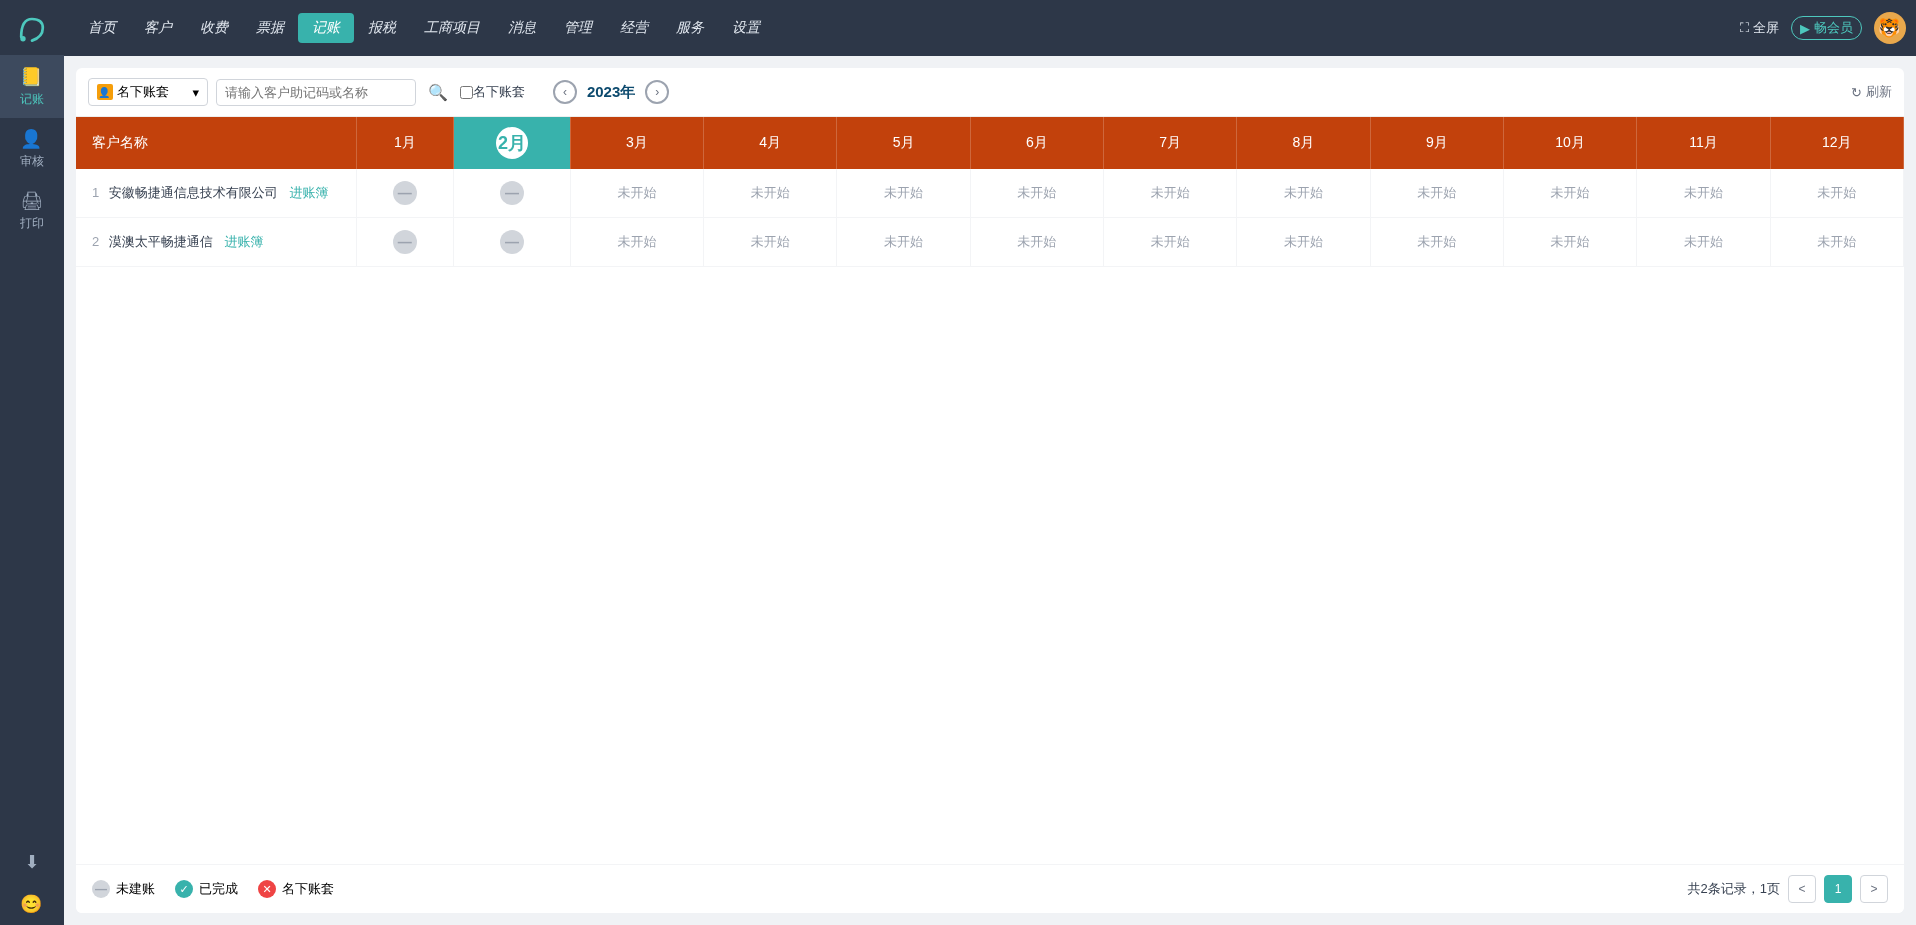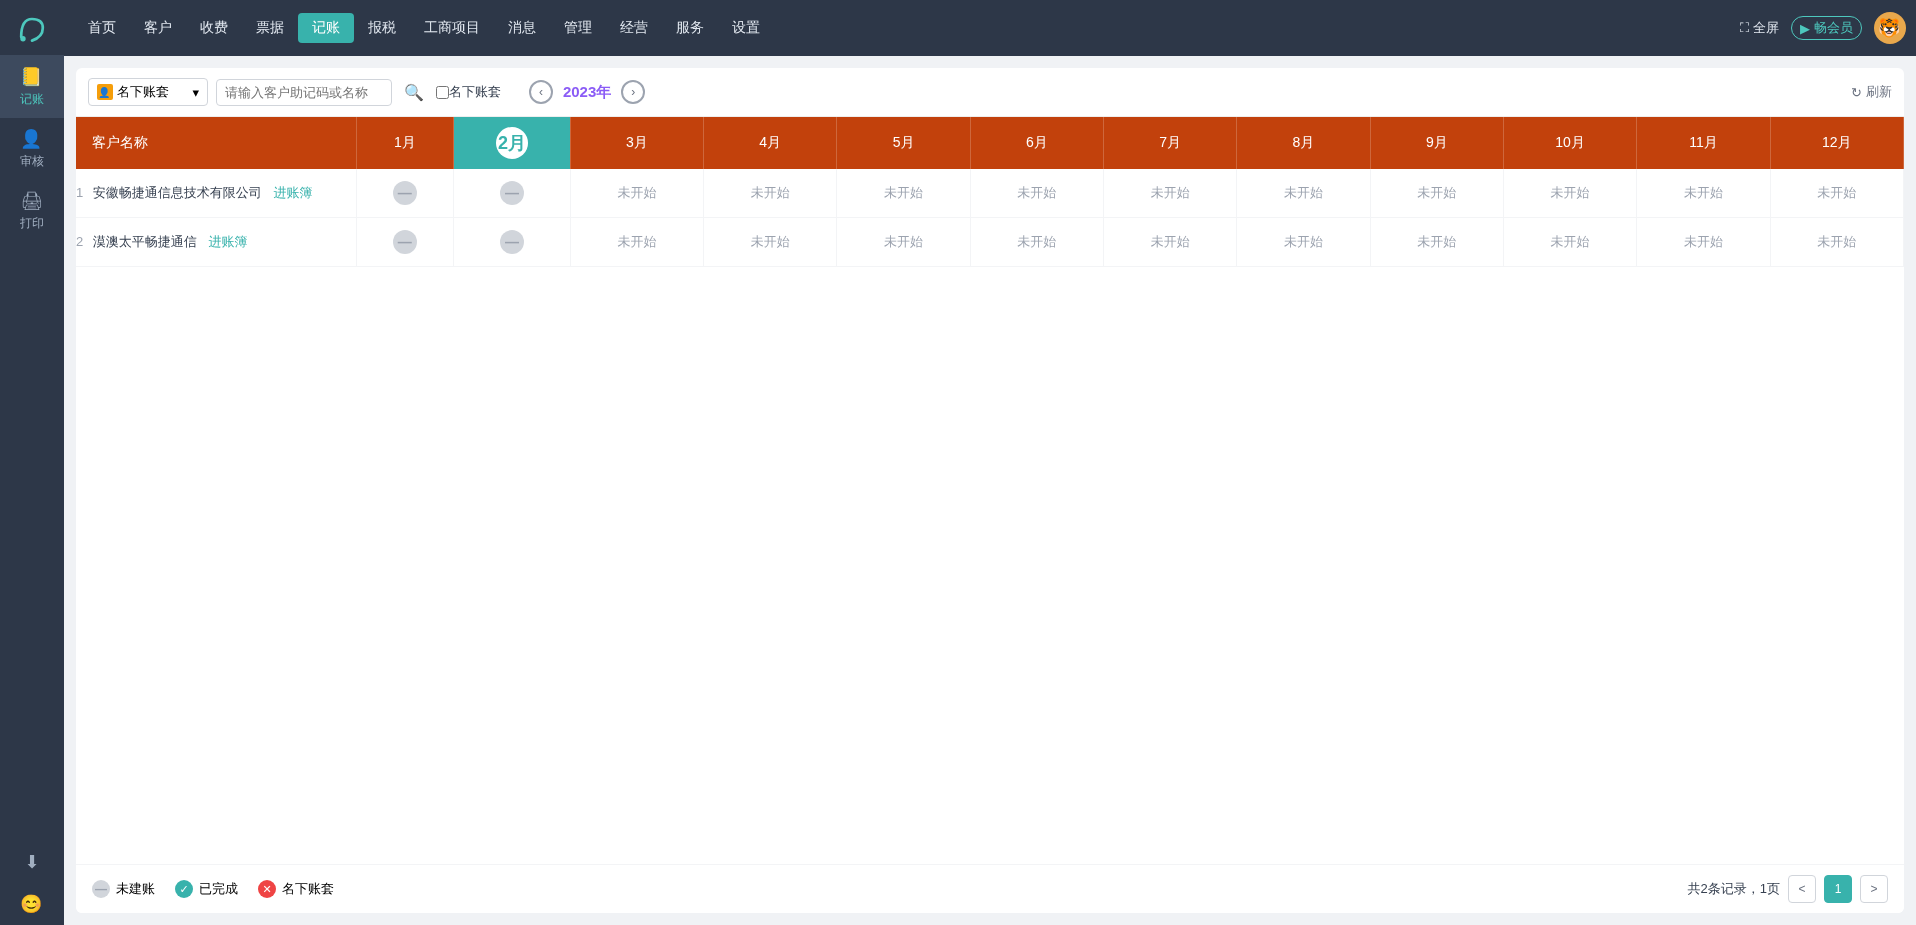--- a/index.html
+++ b/index.html
@@ -61,20 +61,21 @@
       flex-shrink: 0;
       color: #e2e8f0;
     }
     .topnav-item {
       padding: 6px 14px;
       cursor: pointer;
       font-size: 14px;
       border-radius: 4px;
       color: #e2e8f0;
       white-space: nowrap;
+      font-style: italic;
     }
     .topnav-item.active {
       background: #38b2ac;
       color: #fff;
     }
     .topnav-right {
       margin-left: auto;
       display: flex;
       align-items: center;
       gap: 12px;
@@ -154,21 +155,21 @@
       justify-content: center;
       color: #fff;
       font-size: 10px;
       flex-shrink: 0;
     }
     .search-input {
       border: 1px solid #d1d5db;
       border-radius: 4px;
       padding: 5px 8px;
       font-size: 13px;
-      width: 176px;
+      width: 200px;
       outline: none;
     }
     .search-btn {
       border: none;
       background: none;
       cursor: pointer;
       color: #6b7280;
       font-size: 16px;
       padding: 4px;
     }
@@ -194,21 +195,21 @@
       cursor: pointer;
       display: flex;
       align-items: center;
       justify-content: center;
       font-size: 12px;
       color: #6b7280;
     }
     .year-text {
       font-size: 15px;
       font-weight: bold;
-      color: #8b5cf6;
+      color: #0c4a6e;
     }
     .refresh-btn {
       margin-left: auto;
       display: flex;
       align-items: center;
       gap: 4px;
       cursor: pointer;
       color: #6b7280;
       font-size: 13px;
     }
@@ -257,21 +258,21 @@
     }
     tbody tr td {
       padding: 12px 8px;
       text-align: center;
       font-size: 13px;
       color: #374151;
       border-right: 1px solid #f3f4f6;
     }
     tbody tr td:first-child {
       text-align: left;
-      padding-left: 0;
+      padding-left: 16px;
     }
     .client-name {
       color: #374151;
       font-size: 13px;
     }
     .jinzhang-link {
       color: #38b2ac;
       cursor: pointer;
       margin-left: 8px;
       font-size: 13px;

